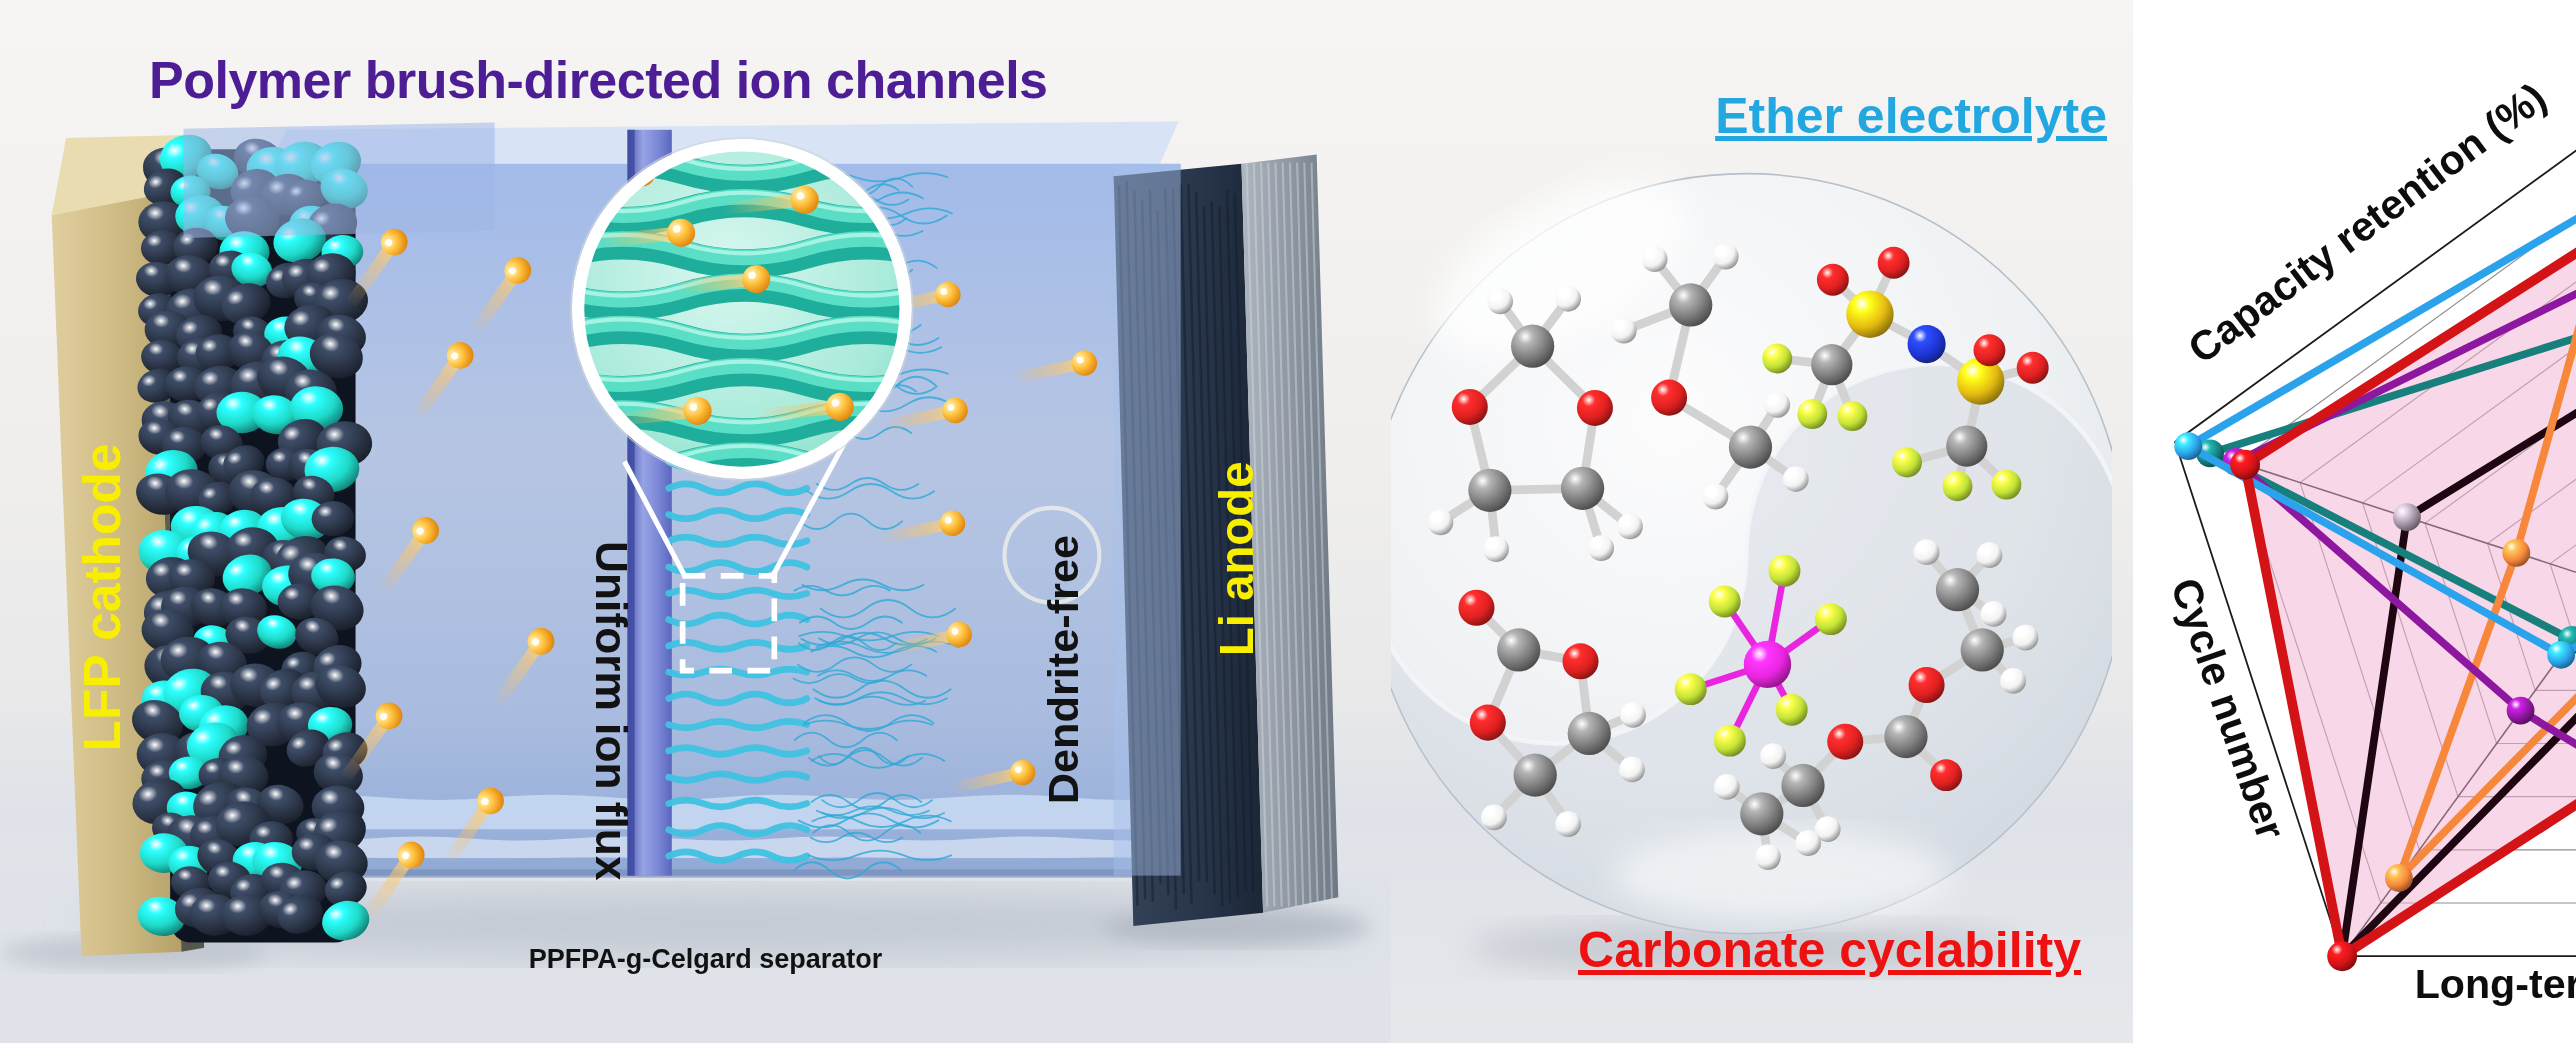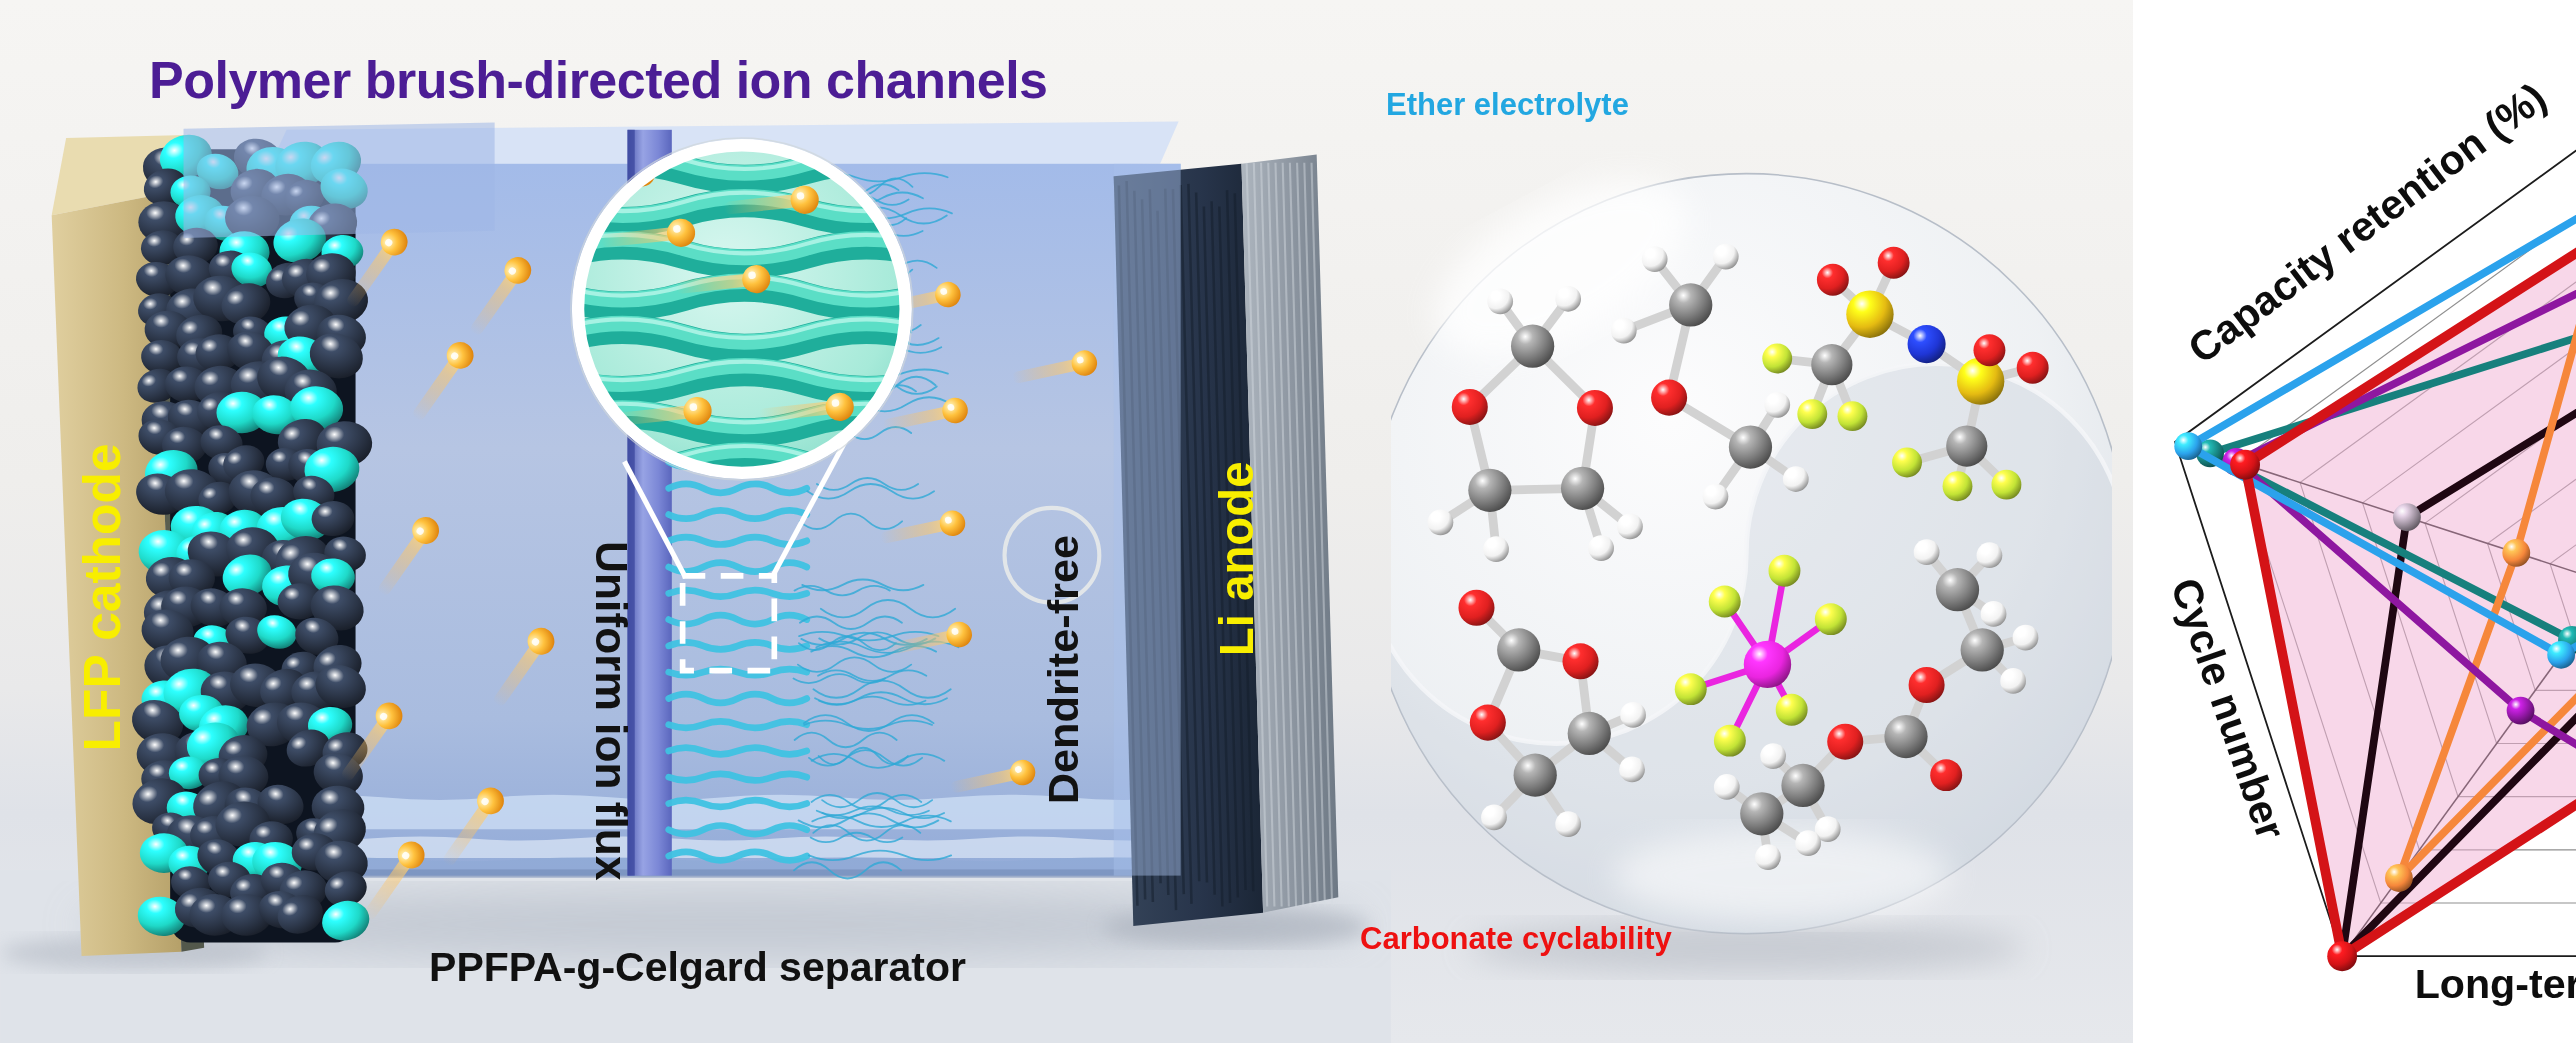--- a/index.html
+++ b/index.html
@@ -7,23 +7,23 @@
           font-family:"Liberation Sans","DejaVu Sans",sans-serif;background:#ffffff;}
   .bg-left{position:absolute;left:0;top:0;width:2133px;height:1043px;
            background:linear-gradient(180deg,#f6f5f3 0%,#efeeec 46%,#e9e9ea 66%,#dfe2e8 78%,#e6e8ec 100%);}
   .right-panel{position:absolute;left:2133px;top:0;width:1370px;height:1043px;background:#ffffff;}
   svg{position:absolute;top:0;}
   #left-svg{left:0;}
   #mid-svg{left:1391px;}
   #radar-svg{left:2133px;}
   .fig-title{position:absolute;left:149px;top:50px;width:1030px;text-align:left;
              font-size:52px;font-weight:bold;color:#4c1d95;letter-spacing:-0.5px;}
-  .fig-caption{position:absolute;left:337px;top:944px;width:721px;text-align:center;
-             font-size:41px;font-weight:bold;color:#111;}
-  .mid-label{position:absolute;width:721px;text-align:left;font-size:31px;font-weight:bold;}
+  .fig-caption{position:absolute;left:345px;top:944px;width:721px;text-align:center;
+             font-size:27px;font-weight:bold;color:#111;}
+  .mid-label{position:absolute;width:721px;text-align:right;font-size:50px;font-weight:bold;text-decoration:underline;}
   #ether-label{left:1386px;top:87px;}
   #carbonate-label{left:1360px;top:921px;}
   text{font-family:"Liberation Sans","DejaVu Sans",sans-serif;}
 </style>
 </head>
 <body>
 
 <div class="figure">
   <div class="bg-left"></div>
   <div class="right-panel"></div>

